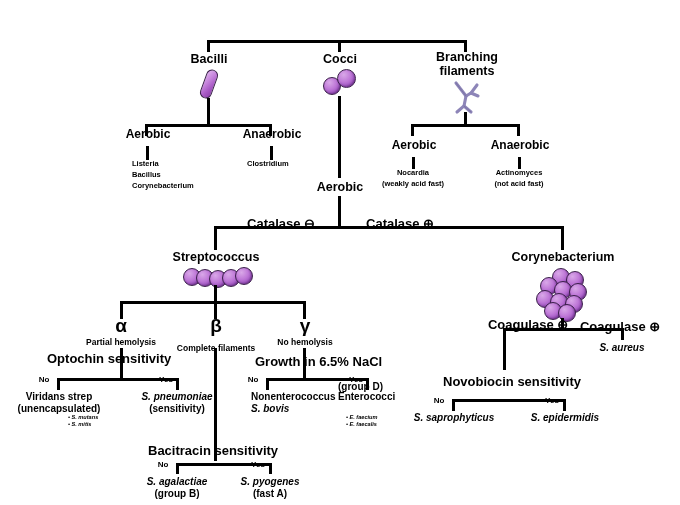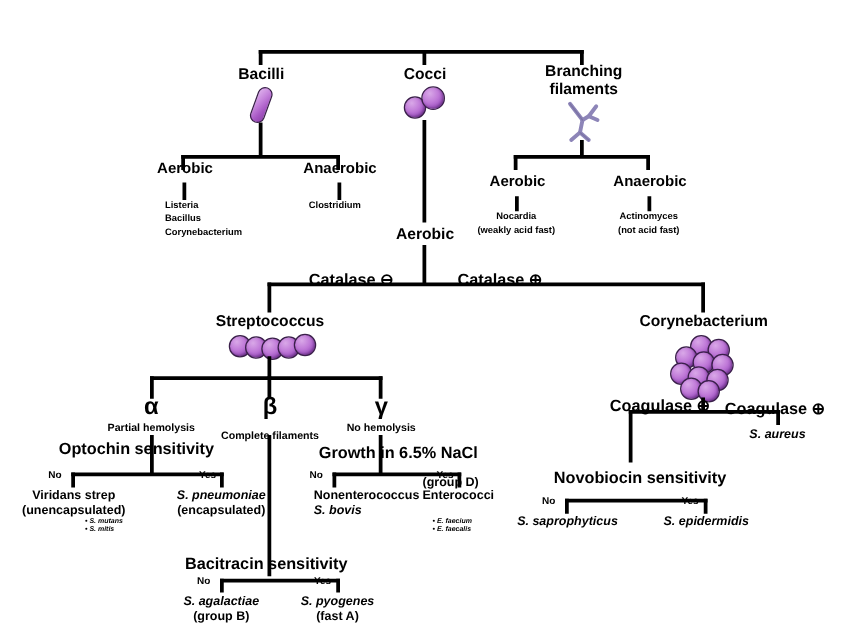--- a/index.html
+++ b/index.html
@@ -164,21 +164,21 @@
   <div class="ln v" style="left:176px;top:378px;height:12px;"></div>
   <div class="t yn ctr" style="left:44px;top:376px;">No</div>
   <div class="t yn ctr" style="left:166px;top:376px;">Yes</div>
 
   <div class="t leafbig ctr" style="left:59px;top:391px;">Viridans strep</div>
   <div class="t leafbig ctr" style="left:59px;top:403px;">(unencapsulated)</div>
   <div class="t tiny ital" style="left:68px;top:414px;">•&nbsp;<span>S. mutans</span></div>
   <div class="t tiny ital" style="left:68px;top:421px;">•&nbsp;<span>S. mitis</span></div>
 
   <div class="t leafbig ital ctr" style="left:177px;top:391px;">S. pneumoniae</div>
-  <div class="t leafbig ctr" style="left:177px;top:403px;">(encapsulated)</div>
+  <div class="t leafbig ctr" style="left:177px;top:403px;">(sensitivity)</div>
 
   <div class="ln v" style="left:214px;top:348px;height:113px;"></div>
   <div class="t testlab" style="left:148px;top:444px;">Bacitracin sensitivity</div>
   <div class="ln h" style="left:176px;top:463px;width:96px;"></div>
   <div class="ln v" style="left:176px;top:463px;height:11px;"></div>
   <div class="ln v" style="left:269px;top:463px;height:11px;"></div>
   <div class="t yn ctr" style="left:163px;top:461px;">No</div>
   <div class="t yn ctr" style="left:258px;top:461px;">Yes</div>
 
   <div class="t leafbig ital ctr" style="left:177px;top:476px;">S. agalactiae</div>

